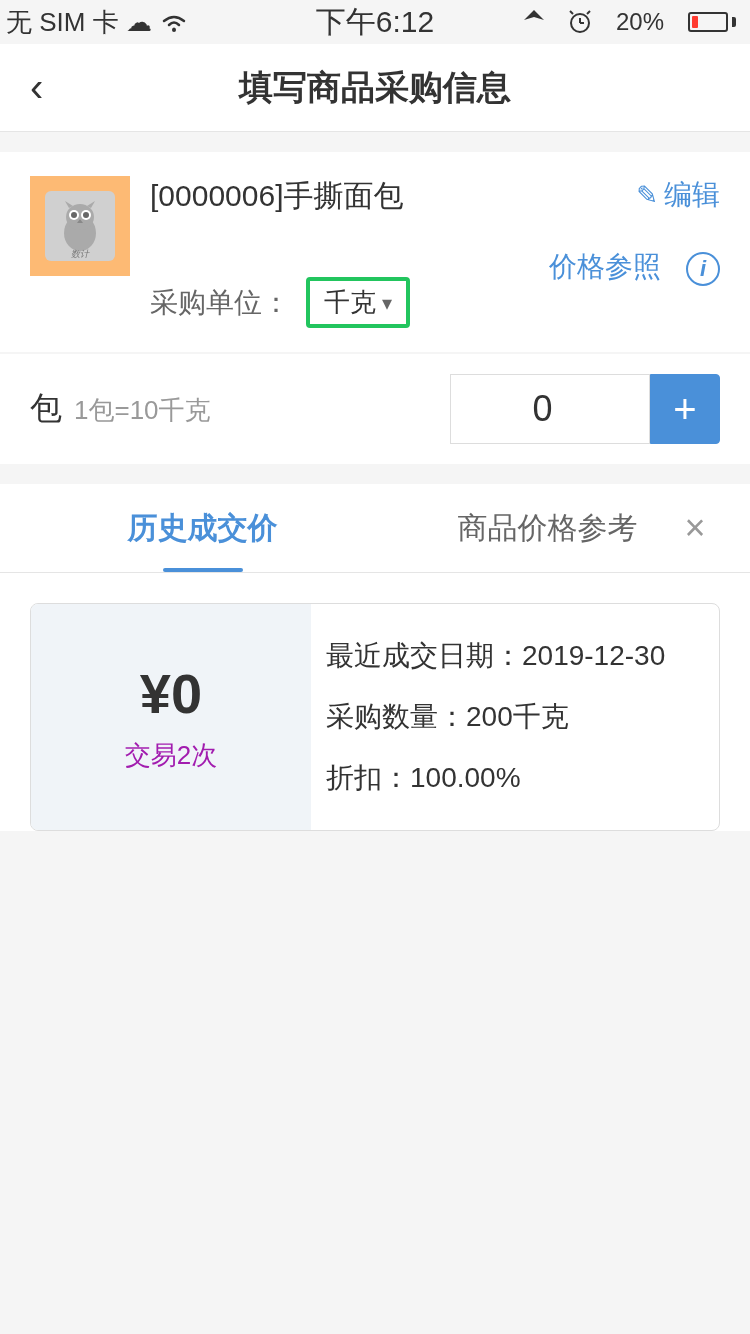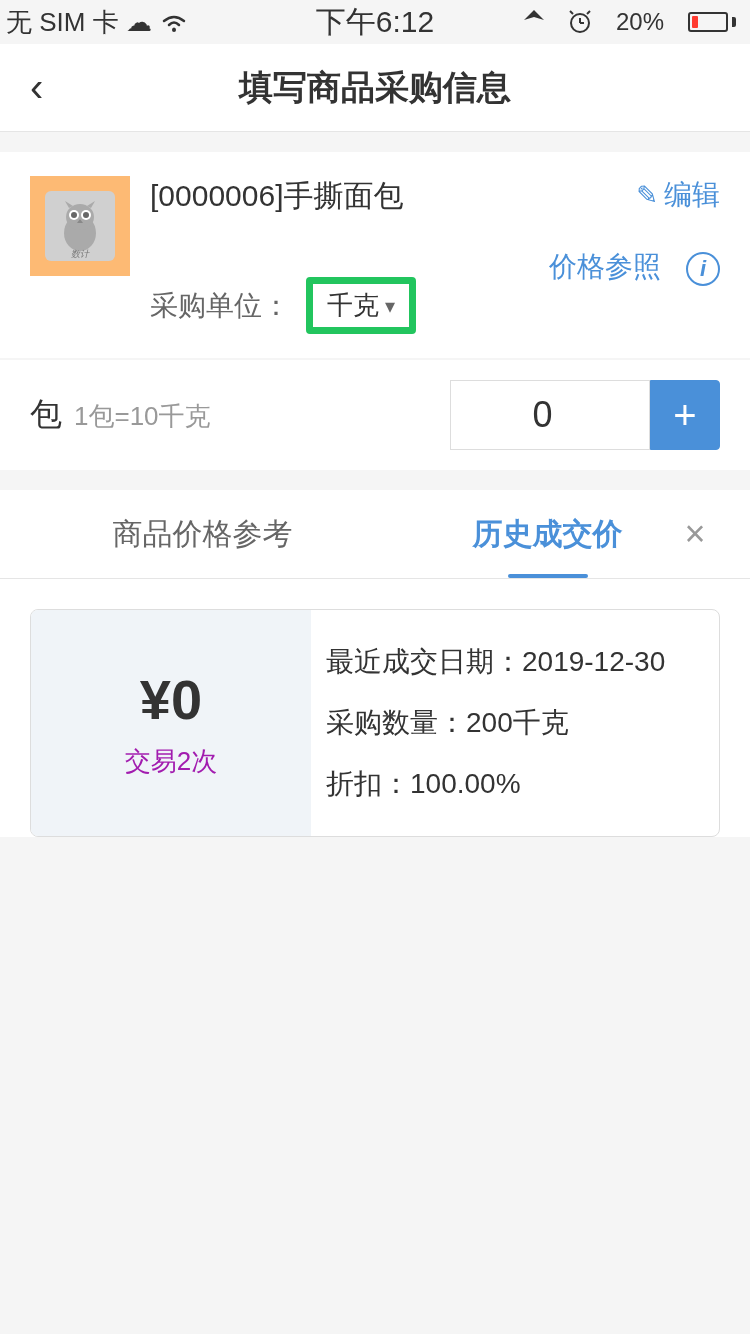--- a/index.html
+++ b/index.html
@@ -140,21 +140,21 @@
     }
     .product-unit-row {
       display: flex;
       align-items: center;
       gap: 16px;
       font-size: 28px;
       color: #666;
       margin-top: 44px;
     }
     .unit-badge {
-      border: 7px solid #22c55e;
+      border: 4px solid #22c55e;
       border-radius: 4px;
       padding: 4px 14px;
       font-size: 26px;
       color: #333;
       display: flex;
       align-items: center;
       gap: 6px;
     }
     .unit-dropdown-arrow {
       font-size: 20px;
@@ -466,26 +466,26 @@
   </div>
   <div class="quantity-controls">
     <input class="qty-input" type="number" value="0" style="">
     <div class="qty-plus">+</div>
   </div>
 </div>
 
 <div class="bottom-sheet">
 
   <div class="tabs-row">
-    <div class="tab-item inactive">
-      <span>商品价格参考</span>
-    </div>
     <div class="tab-item active">
       <span>历史成交价</span>
       <div class="tab-underline"></div>
+    </div>
+    <div class="tab-item inactive">
+      <span>商品价格参考</span>
     </div>
     <div class="tab-close">×</div>
   </div>
 
   <div class="history-card">
     <div class="history-price-block">
       <div class="price-amount">
         <span>¥</span><span>0</span>
       </div>
       <div class="transaction-count">交易2次</div>

